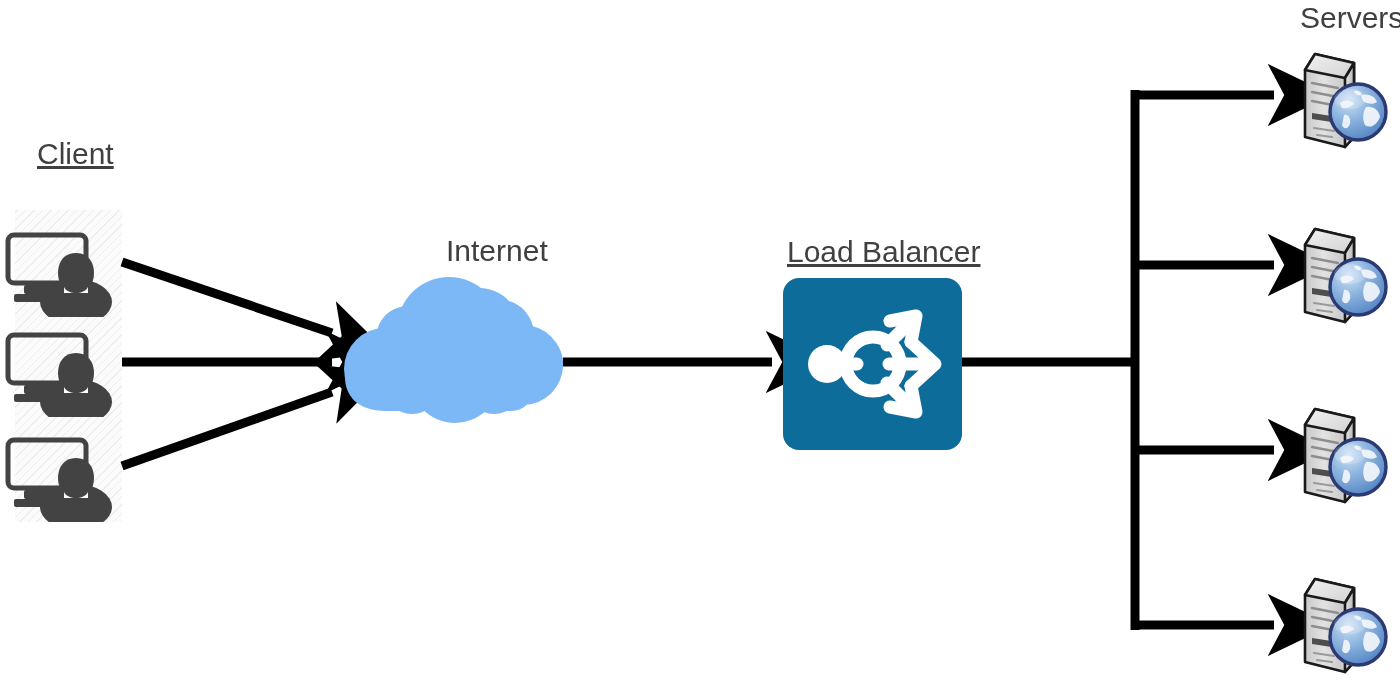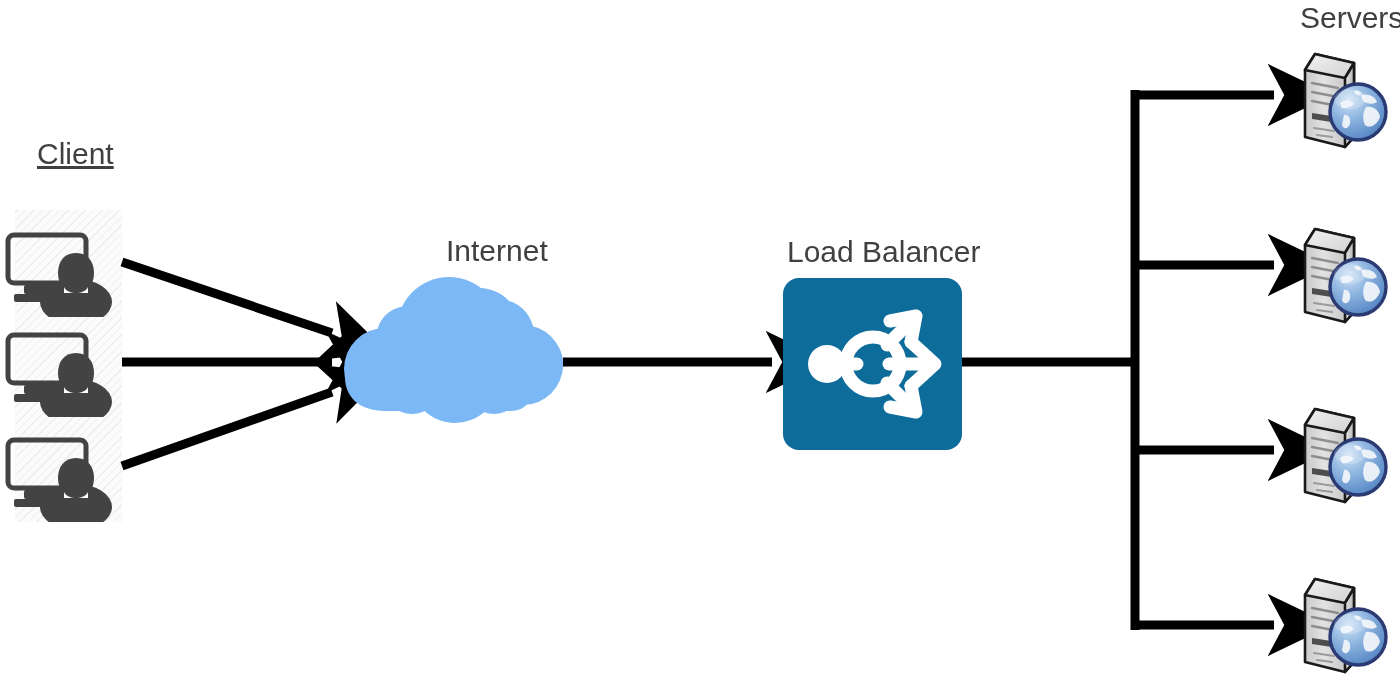--- a/index.html
+++ b/index.html
@@ -21,21 +21,21 @@
   .label {
     position: absolute;
     font-family: "Liberation Sans", "DejaVu Sans", sans-serif;
     font-size: 30px;
     color: #404040;
     white-space: nowrap;
     line-height: 1;
   }
   #label-client   { left: 37px;  top: 139px; text-decoration: underline; }
   #label-internet { left: 406px; top: 236px; margin-left: 40px; }
-  #label-lb       { left: 787px; top: 237px; }
+  #label-lb       { left: 787px; top: 237px; text-decoration: underline; }
   #label-servers  { left: 1300px; top: 3px; }
 
   .svg-layer {
     position: absolute;
     left: 0;
     top: 0;
     width: 1400px;
     height: 684px;
   }
   .client-panel {

